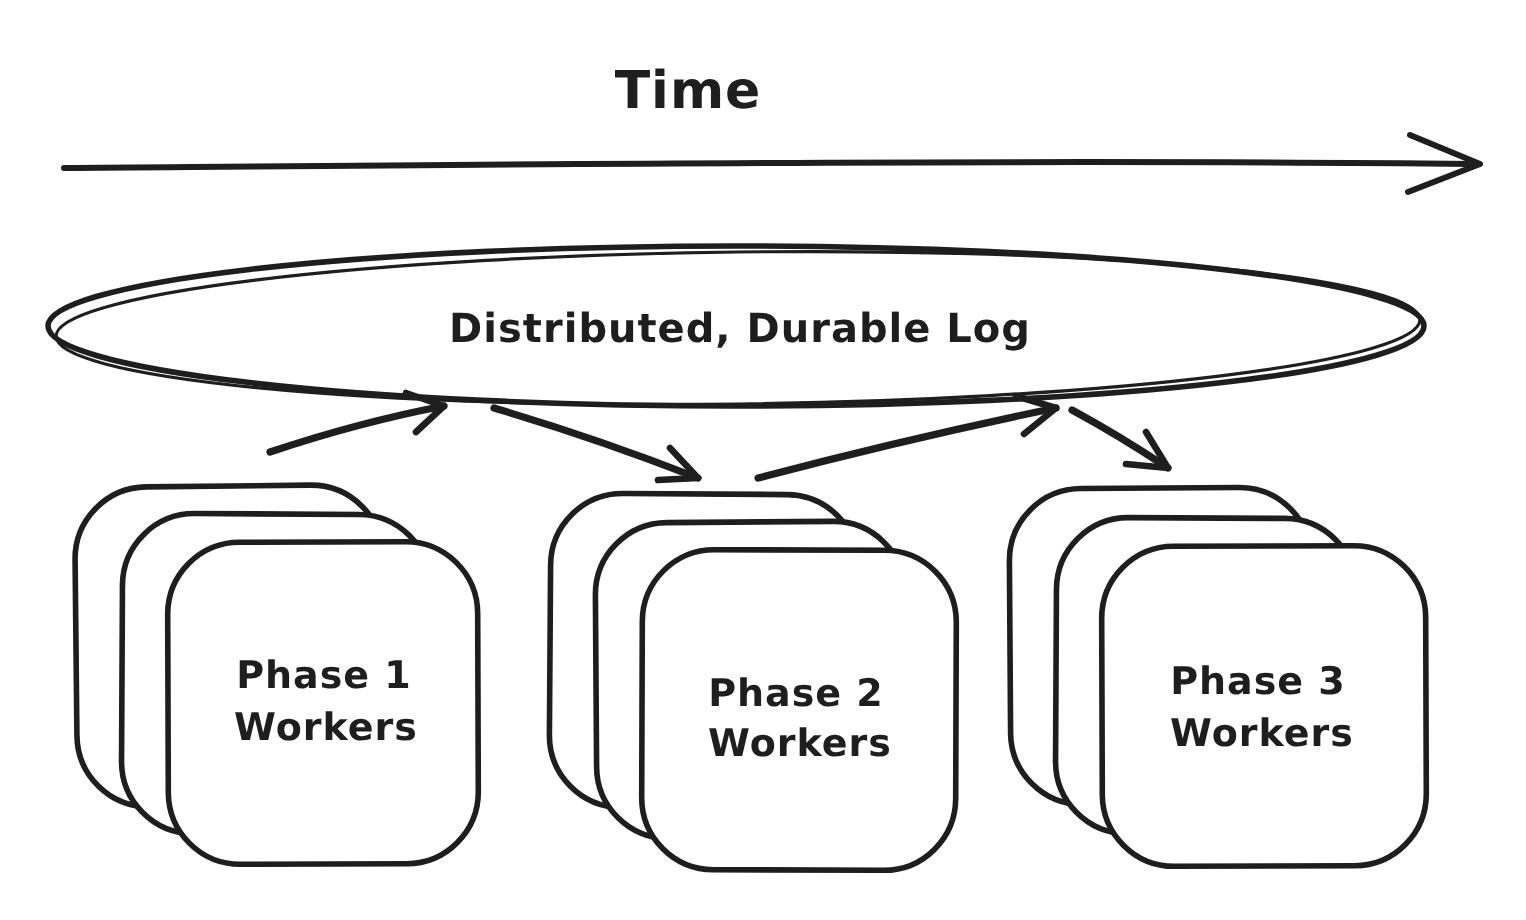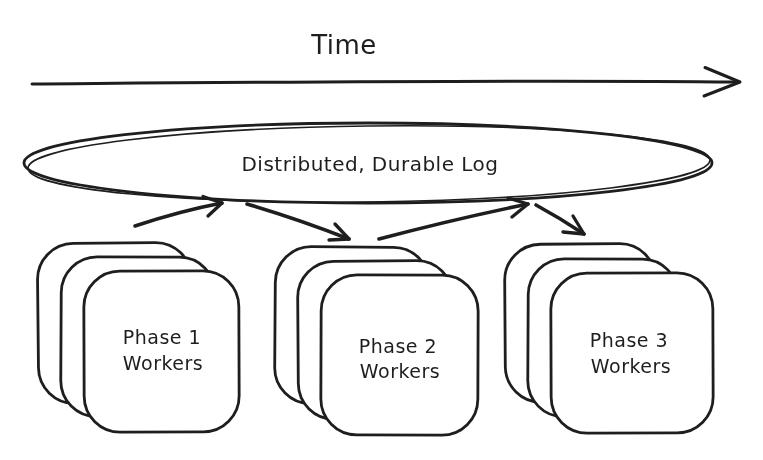--- a/index.html
+++ b/index.html
@@ -7,20 +7,21 @@
   html, body { background: var(--bg); }
   body {
     width: 763px; height: 460px;
     font-family: "DejaVu Sans", "Liberation Sans", sans-serif;
     overflow: hidden;
   }
   .canvas {
     position: relative;
     width: 610px; height: 460px;
     background: var(--bg);
+    font-weight: bold;
   }
   svg { display: block; color: var(--ink); }
   .ink-stroke { stroke: currentColor; fill: none; stroke-linecap: round; stroke-linejoin: round; }
   .card { fill: var(--bg); stroke: currentColor; stroke-width: 2.8; }
   .hand-text {
     fill: currentColor; stroke: none;
     font-family: "DejaVu Sans", "Liberation Sans", sans-serif;
     letter-spacing: 0.5px;
   }
   .title-text  { font-size: 26px; }

